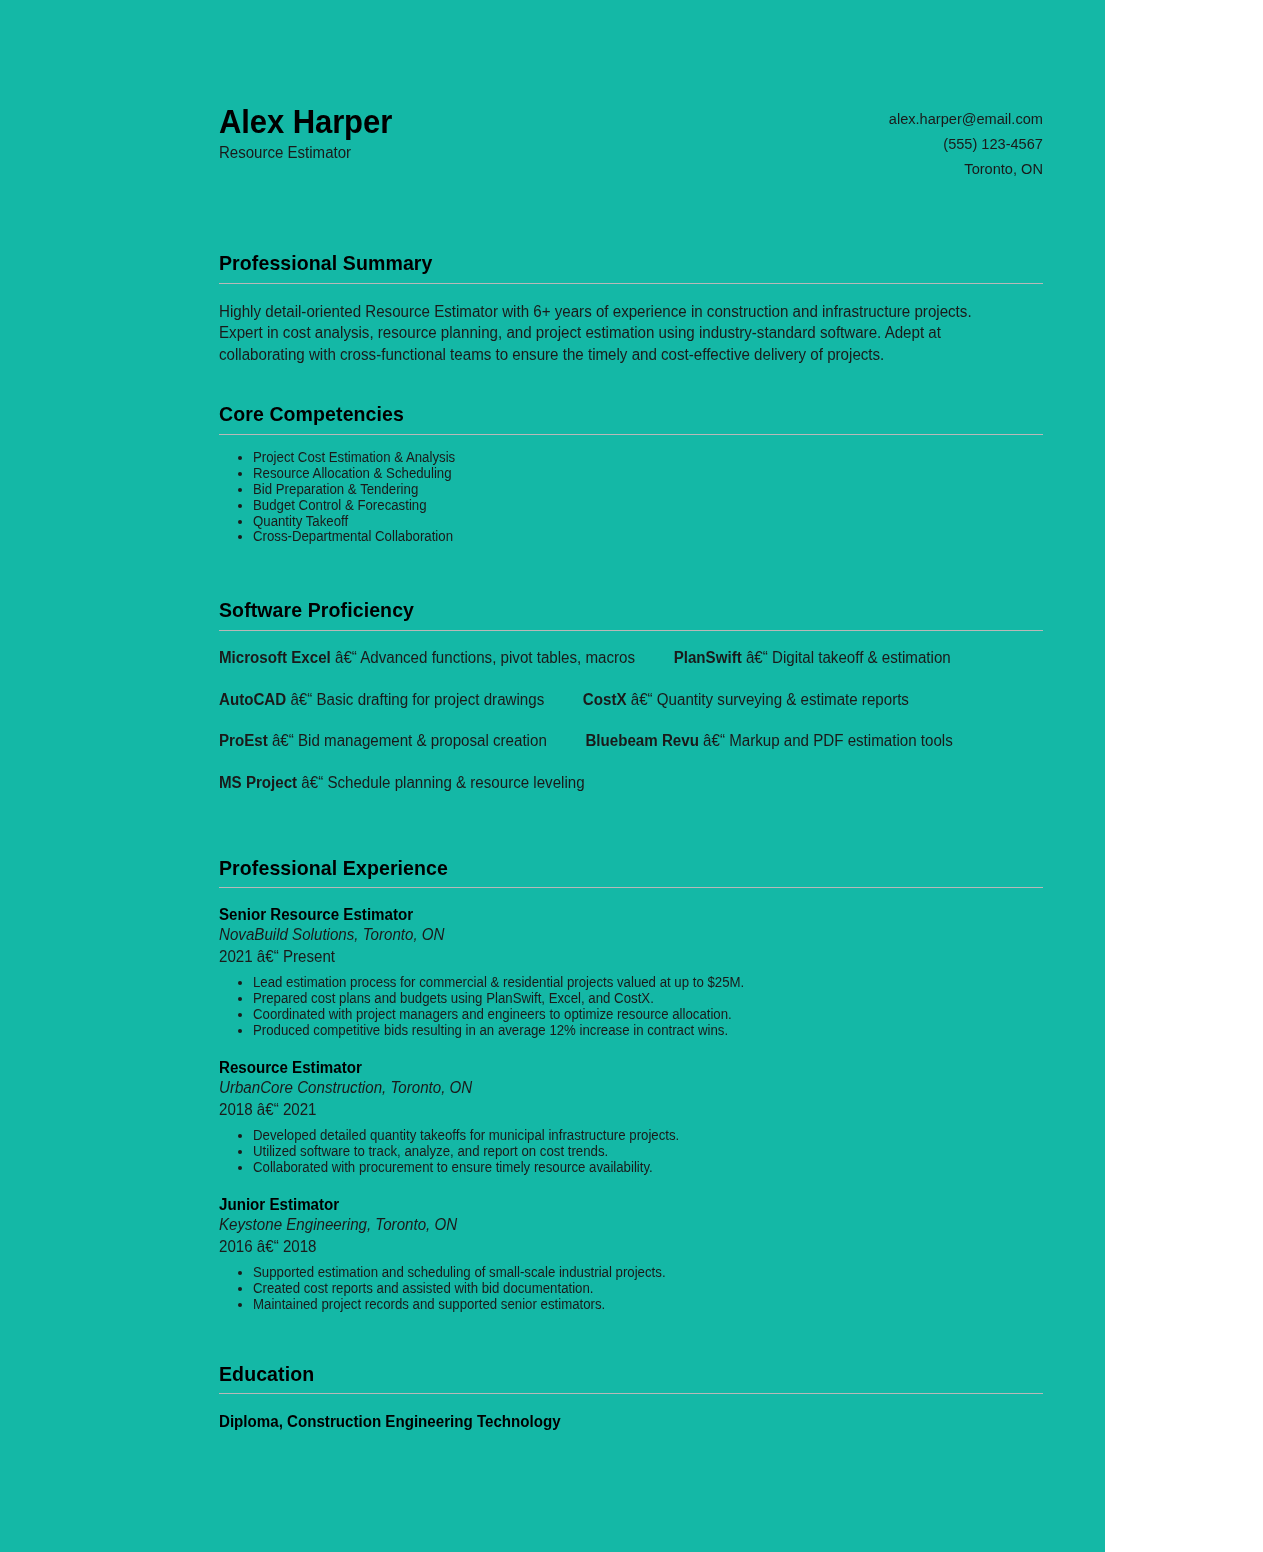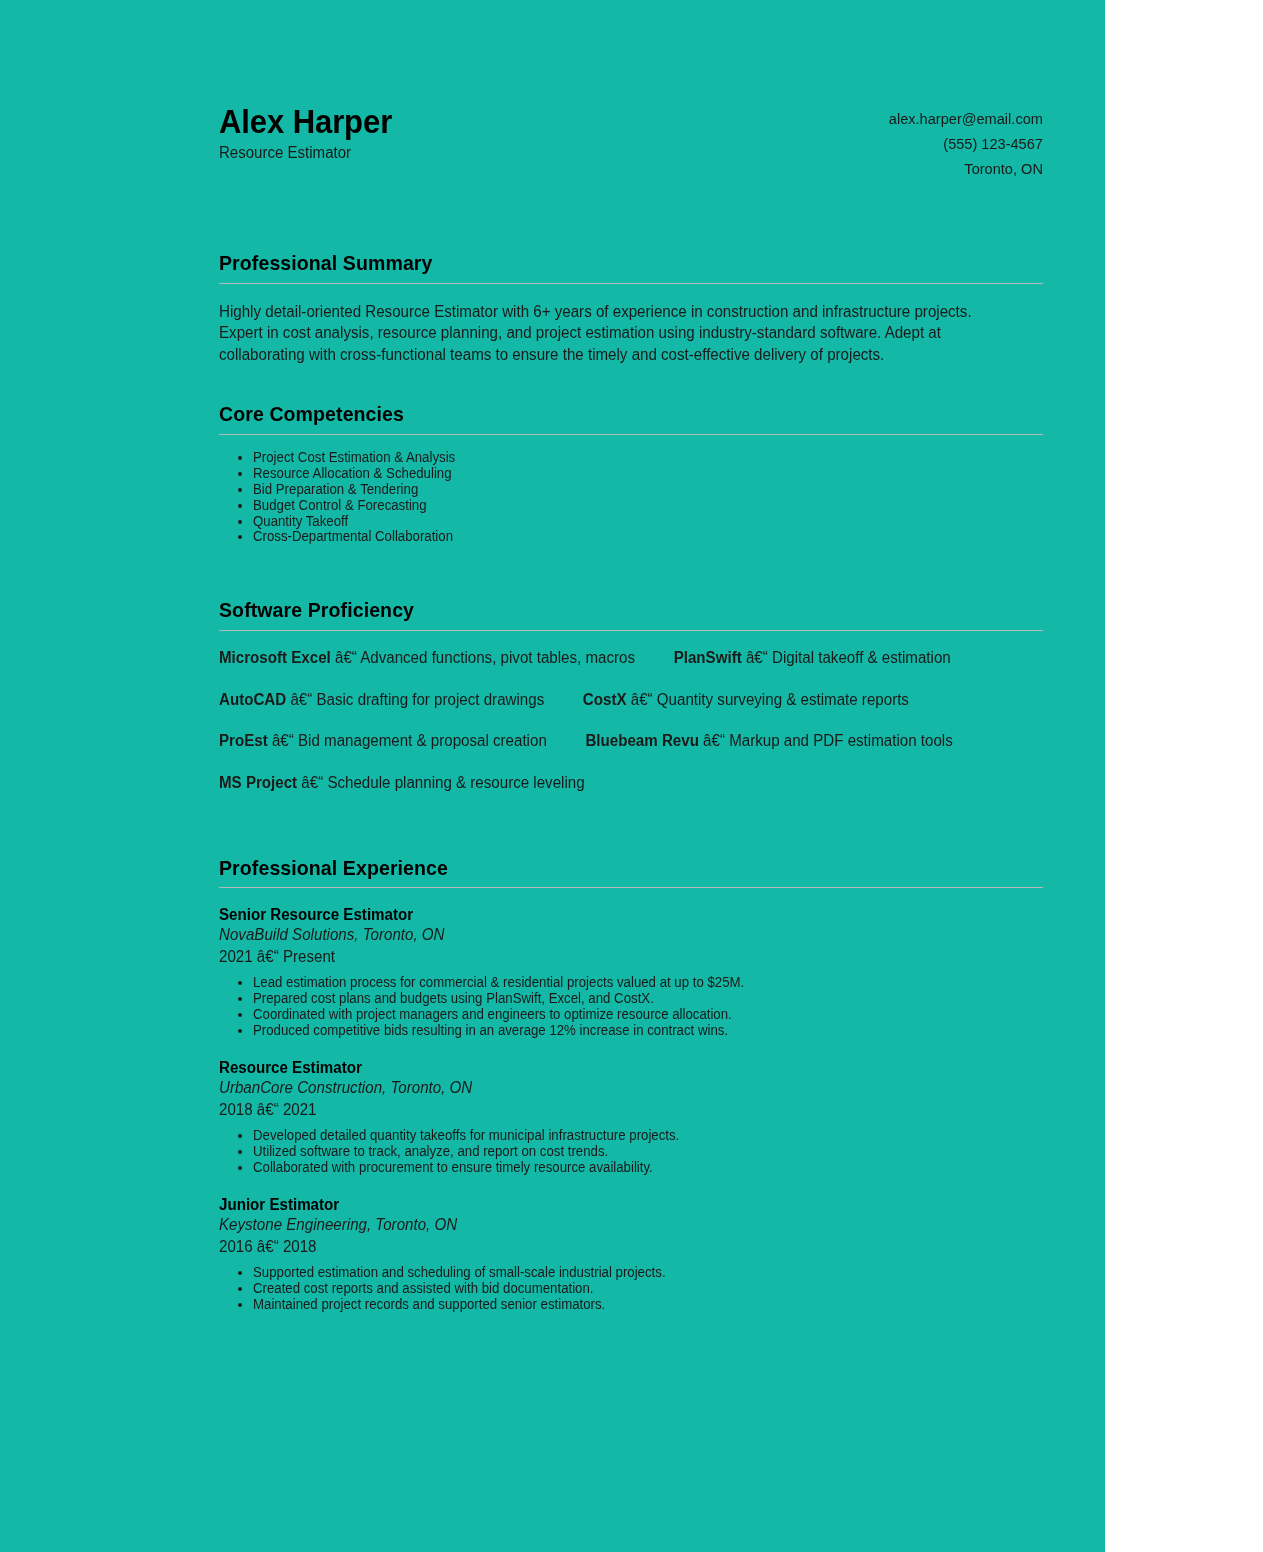--- a/index.html
+++ b/index.html
@@ -277,15 +277,20 @@
         <p class="job-company">Keystone Engineering, Toronto, ON</p>
         <p class="job-dates">2016 â€“ 2018</p>
         <ul class="bullets">
           <li><span class="li-text">Supported estimation and scheduling of small-scale industrial projects.</span></li>
           <li><span class="li-text">Created cost reports and assisted with bid documentation.</span></li>
           <li><span class="li-text">Maintained project records and supported senior estimators.</span></li>
         </ul>
       </div>
     </div>
 
+    <div class="section sec-education">
+      <h2 class="section-title">Education</h2>
+      <hr class="rule">
+      <p class="edu-entry">Diploma, Construction Engineering Technology</p>
+    </div>
 
   </div>
 </div>
 
 </body></html>

